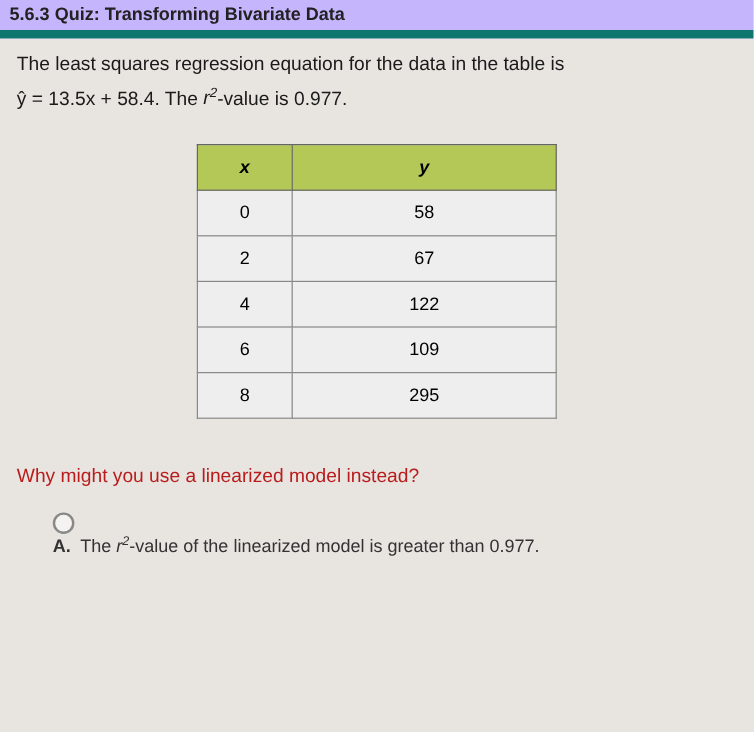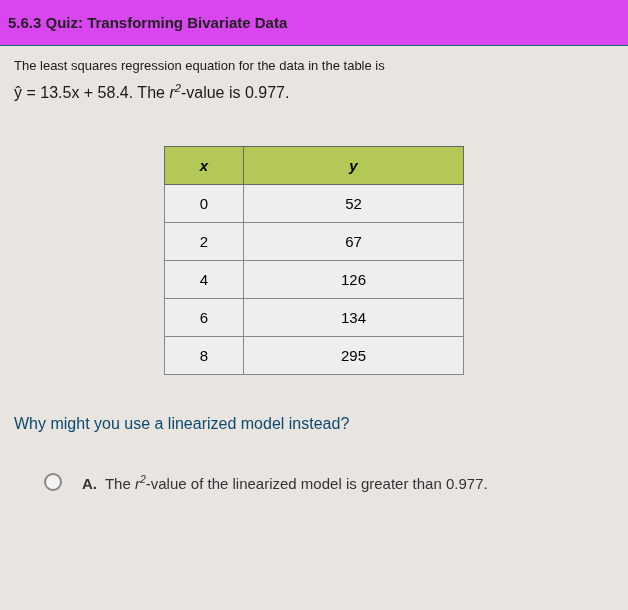--- a/index.html
+++ b/index.html
@@ -8,40 +8,40 @@
       box-sizing: border-box;
     }
     body {
       font-family: Arial, sans-serif;
       background: #e8e4e0;
       width: 628px;
       height: 610px;
       overflow: hidden;
     }
     .header {
-      background: #d946ef;
-      padding: 14px 8px;
+      background: #c4b5fd;
+      padding: 4px 8px;
       font-size: 15px;
       font-weight: bold;
       color: #222;
-      border-bottom: 1px solid #0f766e;
+      border-bottom: 7px solid #0f766e;
     }
     .content {
       padding: 10px 14px;
     }
     .prompt {
-      font-size: 13px;
+      font-size: 16px;
       color: #1a1a1a;
       line-height: 1.5;
       margin-bottom: 6px;
     }
     .equation {
       font-size: 16px;
       color: #1a1a1a;
-      margin-bottom: 44px;
+      margin-bottom: 28px;
     }
     .table-wrap {
       display: flex;
       justify-content: center;
       margin-bottom: 40px;
     }
     table {
       border-collapse: collapse;
       width: 300px;
     }
@@ -56,29 +56,30 @@
     }
     td {
       padding: 10px 0;
       text-align: center;
       border: 1px solid #888;
       background: #eee;
       font-size: 15px;
     }
     .question {
       font-size: 16px;
-      color: #0c4a6e;
-      margin-bottom: 40px;
+      color: #b91c1c;
+      margin-bottom: 20px;
     }
     .choice {
       display: flex;
-      align-items: center;
-      gap: 20px;
+      align-items: flex-start;
+      gap: 0;
       margin-bottom: 22px;
       padding-left: 30px;
+      flex-direction: column;
     }
     .radio {
       width: 18px;
       height: 18px;
       border: 2px solid #888;
       border-radius: 50%;
       flex-shrink: 0;
       background: #f5f3f1;
     }
     .choice-label {
@@ -107,33 +108,33 @@
     <table>
       <thead>
         <tr>
           <th>x</th>
           <th>y</th>
         </tr>
       </thead>
       <tbody>
         <tr>
           <td>0</td>
-          <td>52</td>
+          <td>58</td>
         </tr>
         <tr>
           <td>2</td>
           <td>67</td>
         </tr>
         <tr>
           <td>4</td>
-          <td>126</td>
+          <td>122</td>
         </tr>
         <tr>
           <td>6</td>
-          <td>134</td>
+          <td>109</td>
         </tr>
         <tr>
           <td>8</td>
           <td>295</td>
         </tr>
       </tbody>
     </table>
   </div>
 
   <div class="question">Why might you use a linearized model instead?</div>

